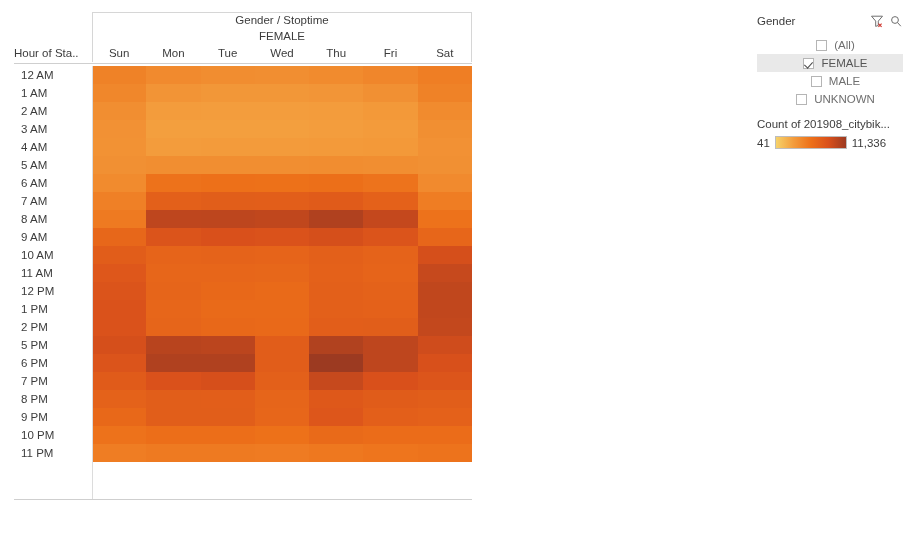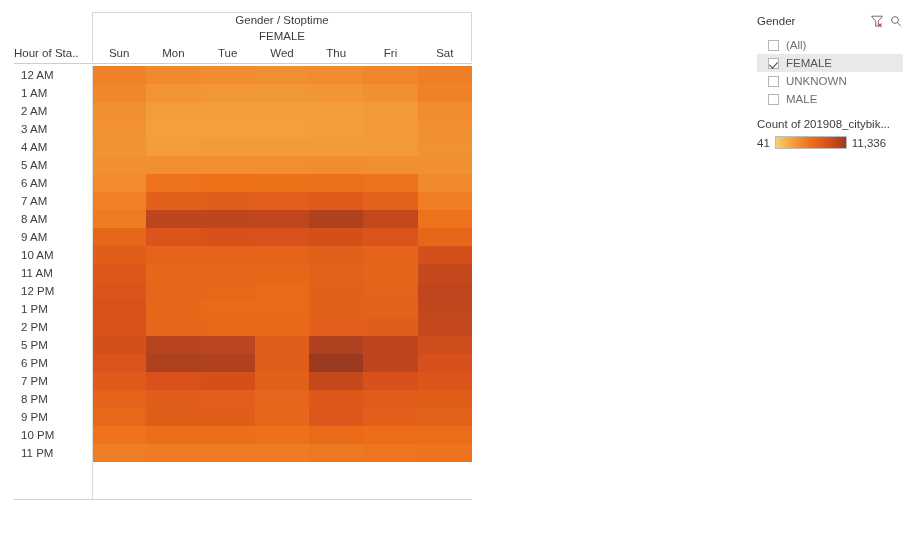--- a/index.html
+++ b/index.html
@@ -54,21 +54,21 @@
 
   
   .panel { position: absolute; left: 757px; top: 12px; width: 146px; }
   .panel-head { display: flex; align-items: center; justify-content: space-between; height: 18px; }
   .panel-title { font-size: 11.5px; color: #3c3c3c; }
   .panel-icons { display: flex; align-items: center; gap: 5px; }
   .icon-btn { width: 14px; height: 14px; display: block; }
 
   .filter-list { margin-top: 6px; }
   .filter-item {
-    display: flex; align-items: center; height: 18px; padding-left: 11px;
+    display: flex; align-items: center; height: 18px; padding-left: 11px; justify-content: center;
   }
   .filter-item.selected { background: #e9e9e9; width: 146px; margin-left: 0; padding-left: 11px; }
   .cbox {
     width: 11px; height: 11px; border: 1px solid #b5b5b5; background: #fff;
     margin-right: 7px; flex: 0 0 11px; position: relative;
   }
   .cbox.checked::after {
     content: ""; position: absolute; left: 2px; top: 1px;
     width: 4px; height: 7px; border: solid #4a4a4a;
     border-width: 0 1.6px 1.6px 0; transform: rotate(42deg);
@@ -410,25 +410,25 @@
         <div class="filter-item">
           <span class="cbox"></span>
           <span class="filter-label">(All)</span>
         </div>
         <div class="filter-item selected">
           <span class="cbox checked"></span>
           <span class="filter-label">FEMALE</span>
         </div>
         <div class="filter-item">
           <span class="cbox"></span>
-          <span class="filter-label">UNKNOWN</span>
+          <span class="filter-label">MALE</span>
         </div>
         <div class="filter-item">
           <span class="cbox"></span>
-          <span class="filter-label">MALE</span>
+          <span class="filter-label">UNKNOWN</span>
         </div>
       </div>
 
     <div class="legend">
       <div class="legend-title">Count of 201908_citybik...</div>
       <div class="legend-row">
         <span class="legend-min">41</span>
         <span class="legend-bar" id="legend-bar" style="background: linear-gradient(to right, rgb(246, 210, 106), rgb(243, 156, 60), rgb(237, 112, 25), rgb(217, 80, 27), rgb(156, 58, 33));"></span>
         <span class="legend-max">11,336</span>
       </div>

